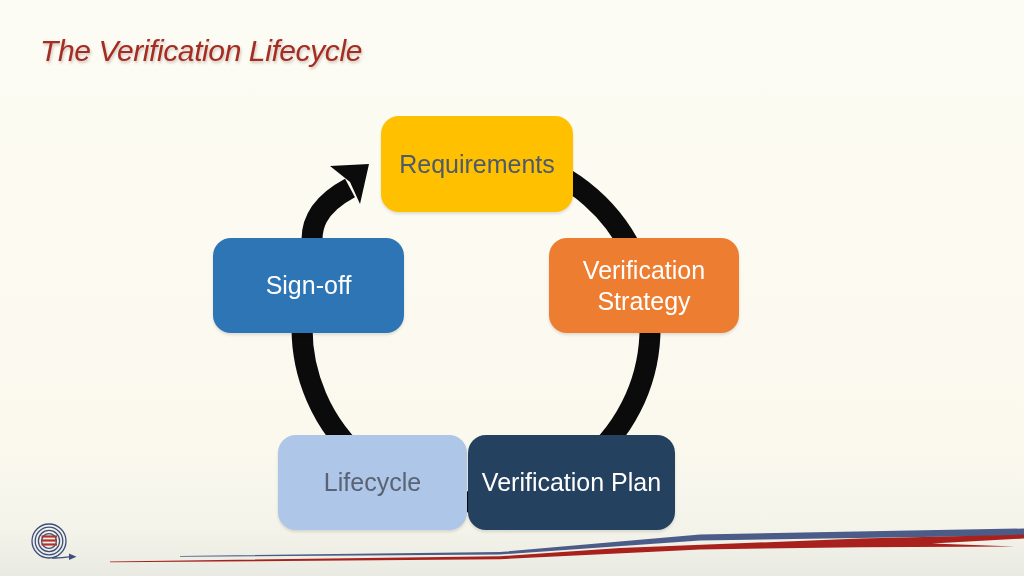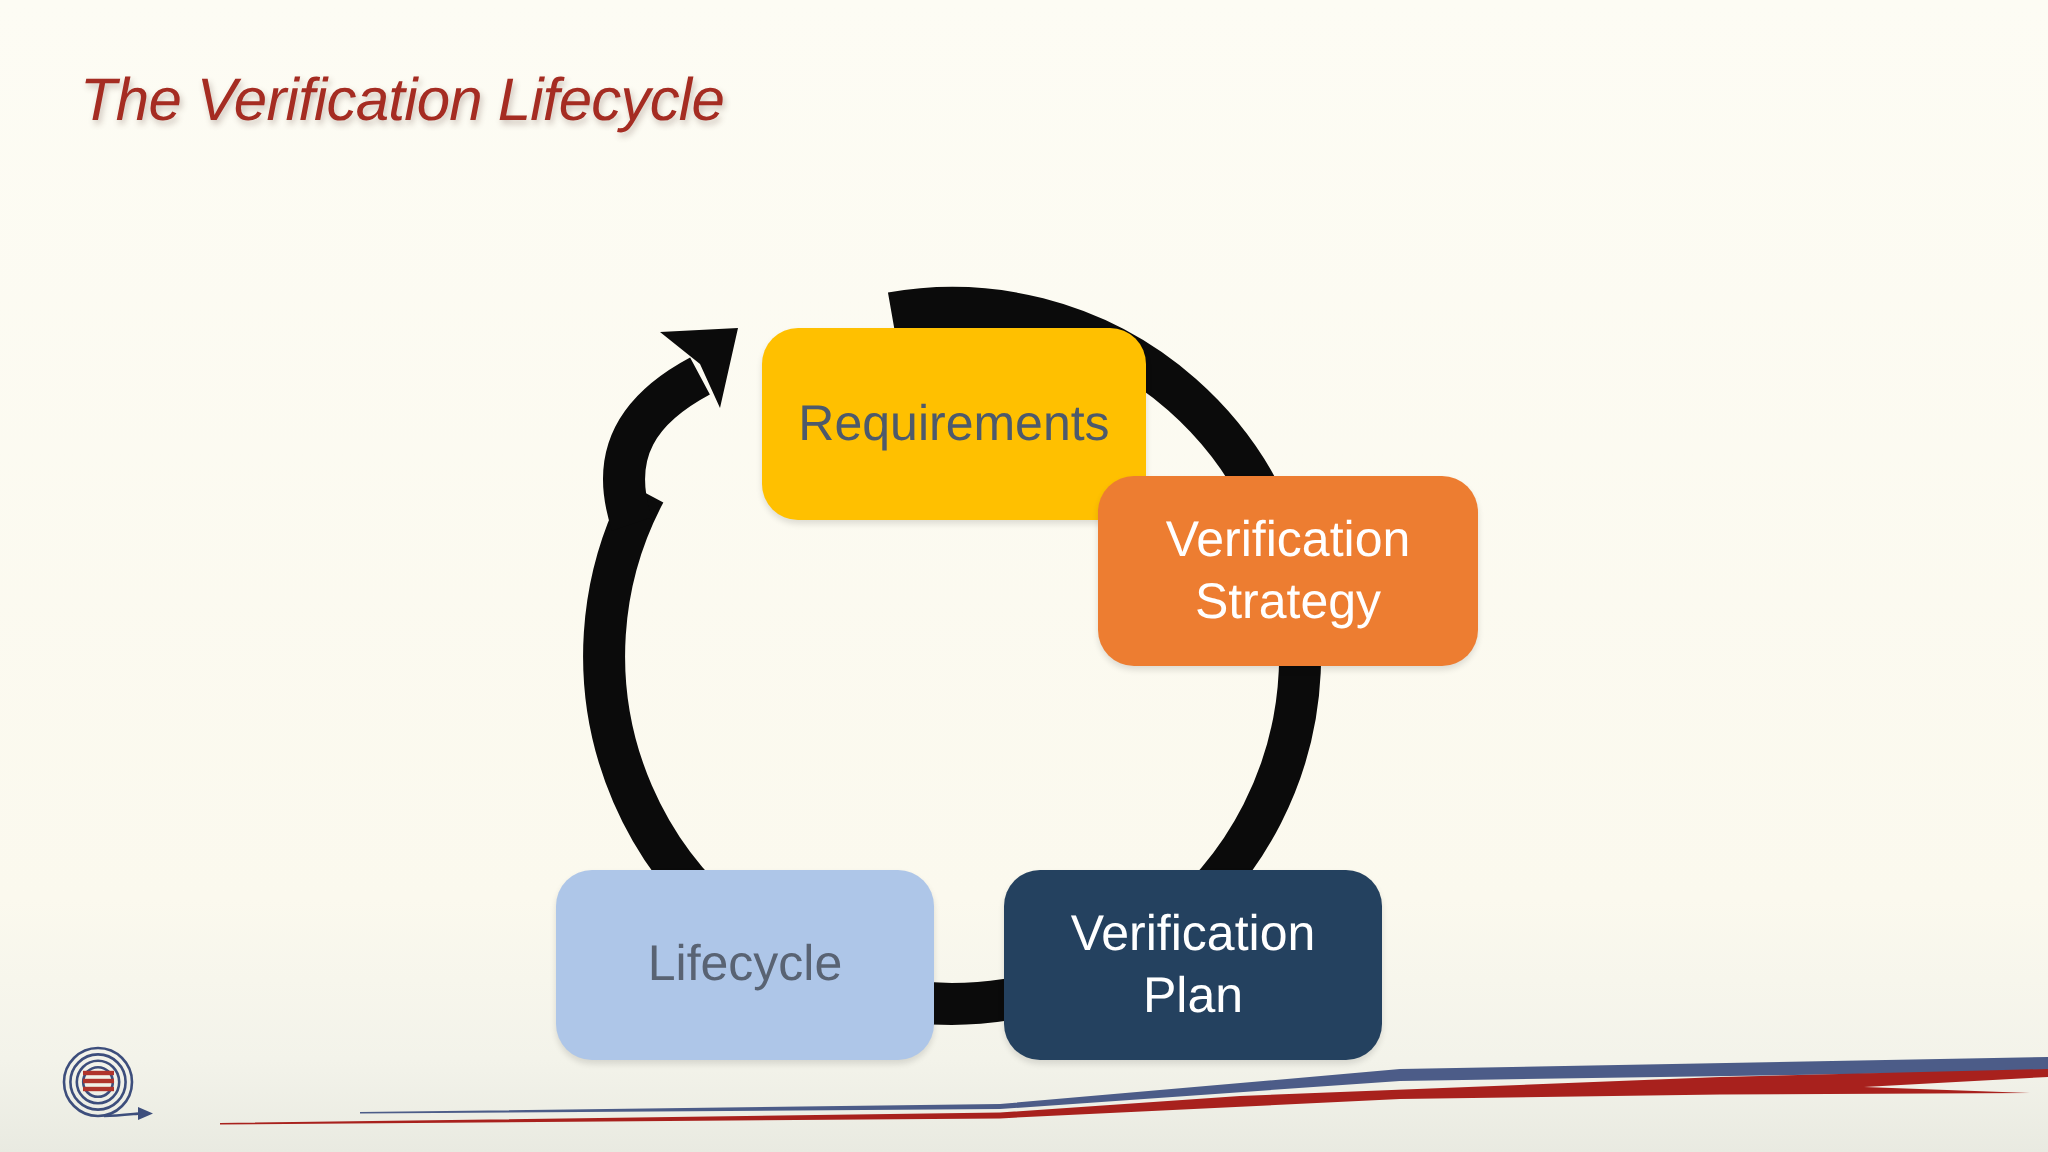--- a/index.html
+++ b/index.html
@@ -25,21 +25,21 @@
     display:flex; align-items:center; justify-content:center;
     text-align:center;
     font-size:25px; line-height:1.24;
     padding:0 12px; box-sizing:border-box;
     box-shadow:0 2px 3px rgba(0,0,0,0.12);
   }
   #node-requirements { left:381px; top:116px; width:192px; height:96px; }
   #node-verification-strategy { left:549px; top:238px;justify-content:flex-end; }
   #node-sign-off { left:213px; top:238px; width:191px; }
   #node-execution { left:278px; top:435px; width:189px; }
-  #node-verification-plan { left:502px; top:435px; width:189px; }
+  #node-verification-plan { left:468px; top:435px; width:207px; }
 </style>
 </head>
 <body>
 
 <div class="slide">
 
   <svg class="layer-svg" width="1024" height="576" viewBox="0 0 1024 576">
 
     <path d="M 445.8 156.6 A 174 174 0 1 1 322.4 246.3" fill="none" stroke-width="21" stroke-linecap="butt" stroke="#0B0B0B"></path>
 
@@ -60,30 +60,33 @@
     <g stroke-width="2.2" stroke="#B0342C">
       <line x1="41.5" y1="536.5" x2="57" y2="536.5"></line>
       <line x1="41.5" y1="540.5" x2="57" y2="540.5"></line>
       <line x1="41.5" y1="544.5" x2="57" y2="544.5"></line>
     </g>
     <polygon points="69,553.5 76.5,556.8 69,560" fill="#3D4E7C"></polygon>
   </svg>
 
   <div class="title" style="color: rgb(165, 44, 34);">The Verification Lifecycle</div>
 
-  <div class="node" id="node-requirements" style="background-color: rgb(255, 192, 0); color: rgb(77, 90, 108); margin-top: 48px;">
+  <div class="node" id="node-requirements" style="background-color: rgb(255, 192, 0); color: rgb(77, 90, 108);">
     <span>Requirements</span>
   </div>
 
   <div class="node" id="node-verification-strategy" style="background-color: rgb(237, 125, 49); color: rgb(255, 255, 255);">
     <span>Verification Strategy</span>
   </div>
 
   <div class="node" id="node-verification-plan" style="background-color: rgb(36, 65, 95); color: rgb(255, 255, 255);">
     <span>Verification Plan</span>
   </div>
 
   <div class="node" id="node-execution" style="background-color: rgb(174, 198, 232); color: rgb(89, 99, 115);">
     <span>Lifecycle</span>
   </div>
 
+  <div class="node" id="node-sign-off" style="background-color: rgb(46, 117, 182); color: rgb(255, 255, 255);">
+    <span>Sign-off</span>
+  </div>
 
 </div>
 
 </body></html>

